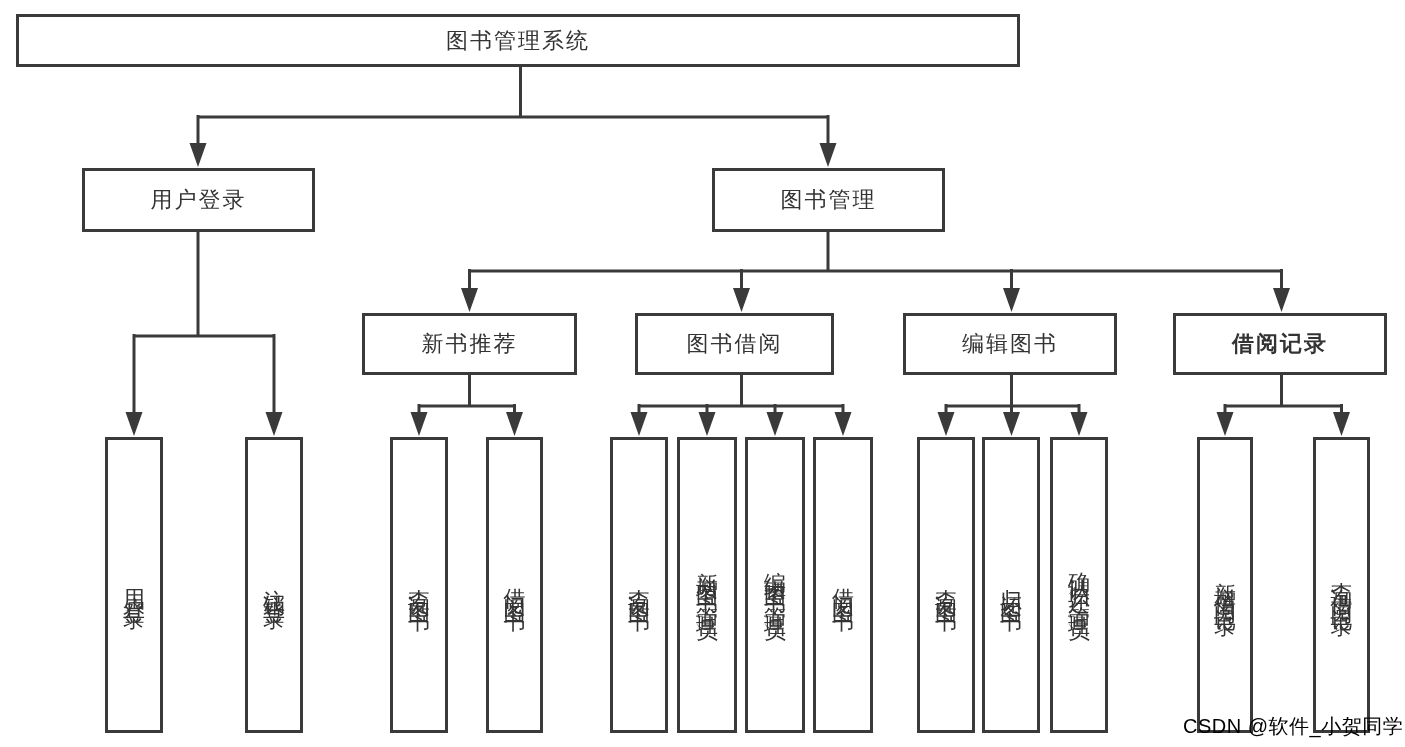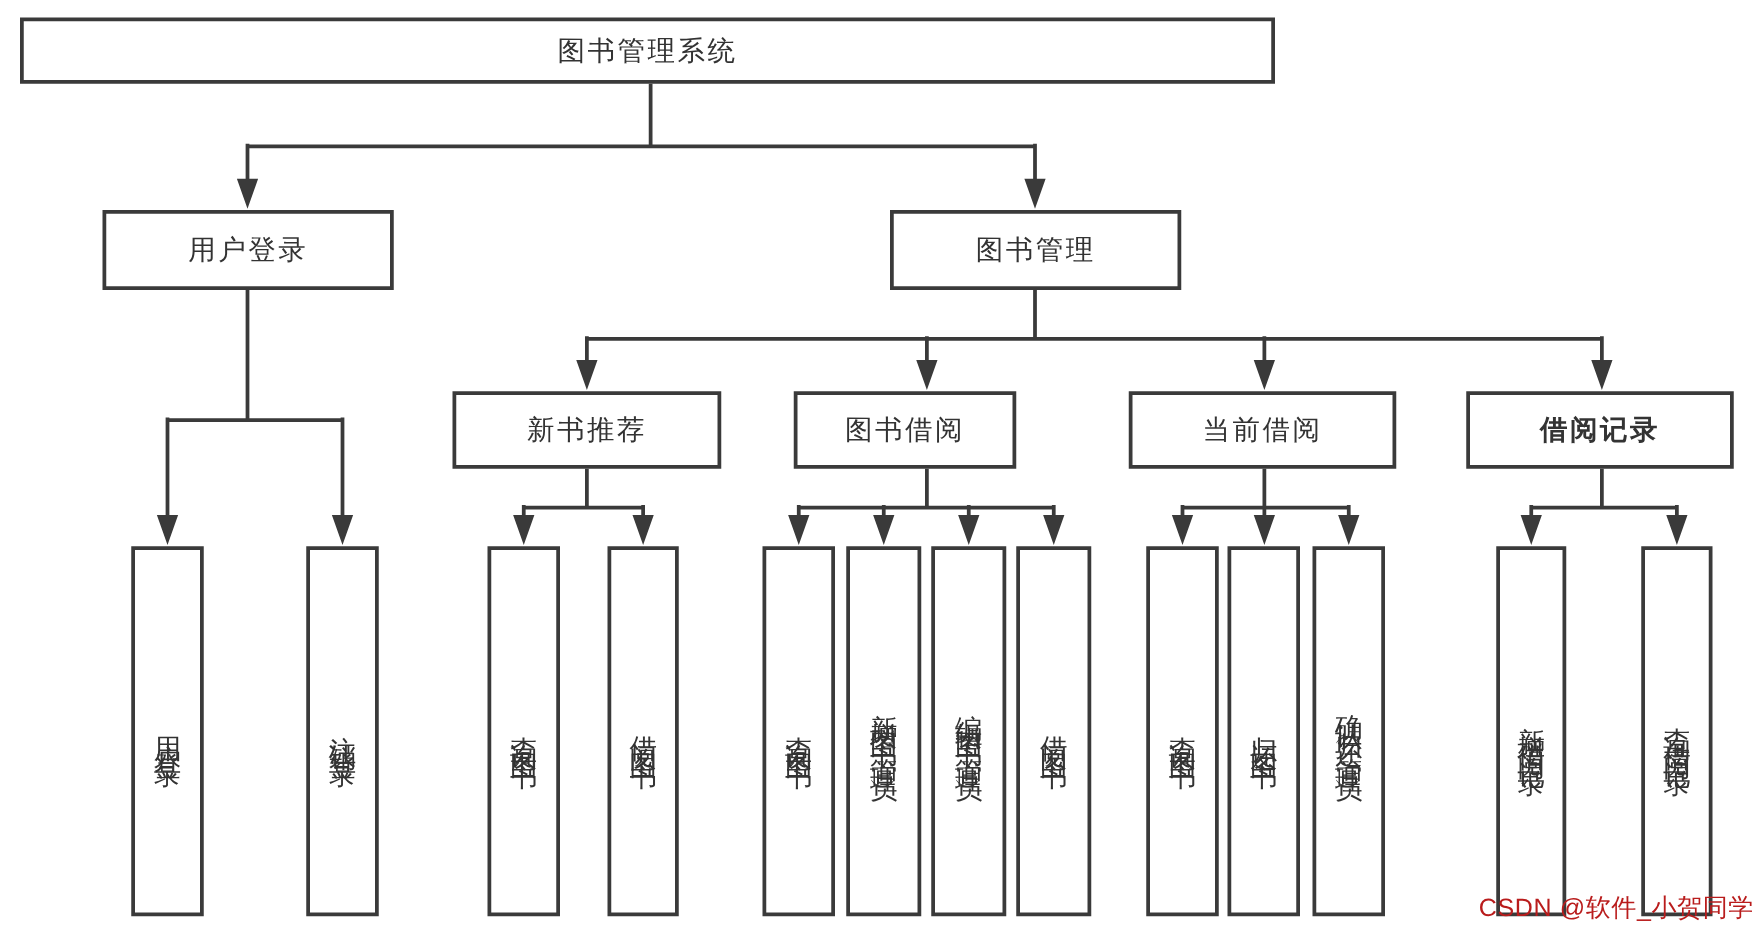--- a/index.html
+++ b/index.html
@@ -39,21 +39,21 @@
     letter-spacing: 7px;
     line-height: 1;
     color: #333333;
   }
   .watermark {
     position: absolute;
     left: 1183px;
     top: 713px;
     font-size: 20px;
     letter-spacing: 0.5px;
-    color: #b91c1c;
+    color: #000000;
     z-index: 3;
     white-space: nowrap;
   }
 </style>
 </head>
 <body>
 
 <div class="canvas">
 
   <svg class="edges" width="1405" height="747" viewBox="0 0 1405 747">
@@ -107,22 +107,22 @@
       <path d="M1225 436 L1216.5 412 L1233.5 412 Z M1341.5 436 L1333 412 L1350 412 Z"></path>
     </g>
   </svg>
 
   <div class="node hbox" style="left:16px; top:14px; width:1004px; height:53px;">图书管理系统</div>
 
   <div class="node hbox" style="left:82px; top:168px; width:233px; height:64px;">用户登录</div>
   <div class="node hbox" style="left:712px; top:168px; width:233px; height:64px;font-family:Liberation Serif, serif;">图书管理</div>
 
   <div class="node hbox" style="left:362px; top:313px; width:215px; height:62px;">新书推荐</div>
-  <div class="node hbox" style="left:635px; top:313px; width:178px; height:62px;">图书借阅</div>
-  <div class="node hbox" style="left:903px; top:313px; width:214px; height:62px;">当前借阅</div>
+  <div class="node hbox" style="left:635px; top:313px; width:199px; height:62px;">图书借阅</div>
+  <div class="node hbox" style="left:903px; top:313px; width:214px; height:62px;">编辑图书</div>
   <div class="node hbox" style="left:1173px; top:313px; width:214px; height:62px;font-weight:bold;">借阅记录</div>
 
   <div class="node" style="left:105px; top:437px; width:58px; height:296px;">
     <span class="vtext">用户登录</span>
   </div>
   <div class="node" style="left:245px; top:437px; width:58px; height:296px;">
     <span class="vtext">注销登录</span>
   </div>
 
   <div class="node" style="left:390px; top:437px; width:58px; height:296px;">

